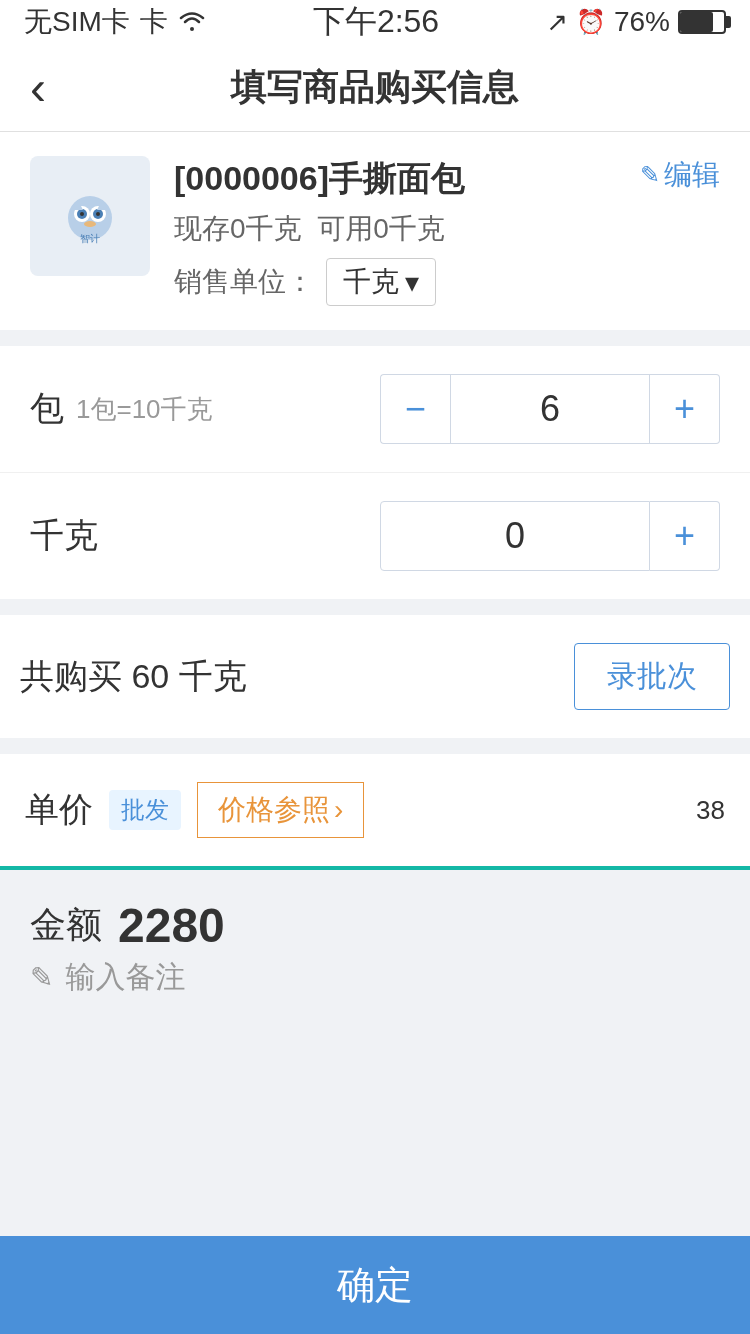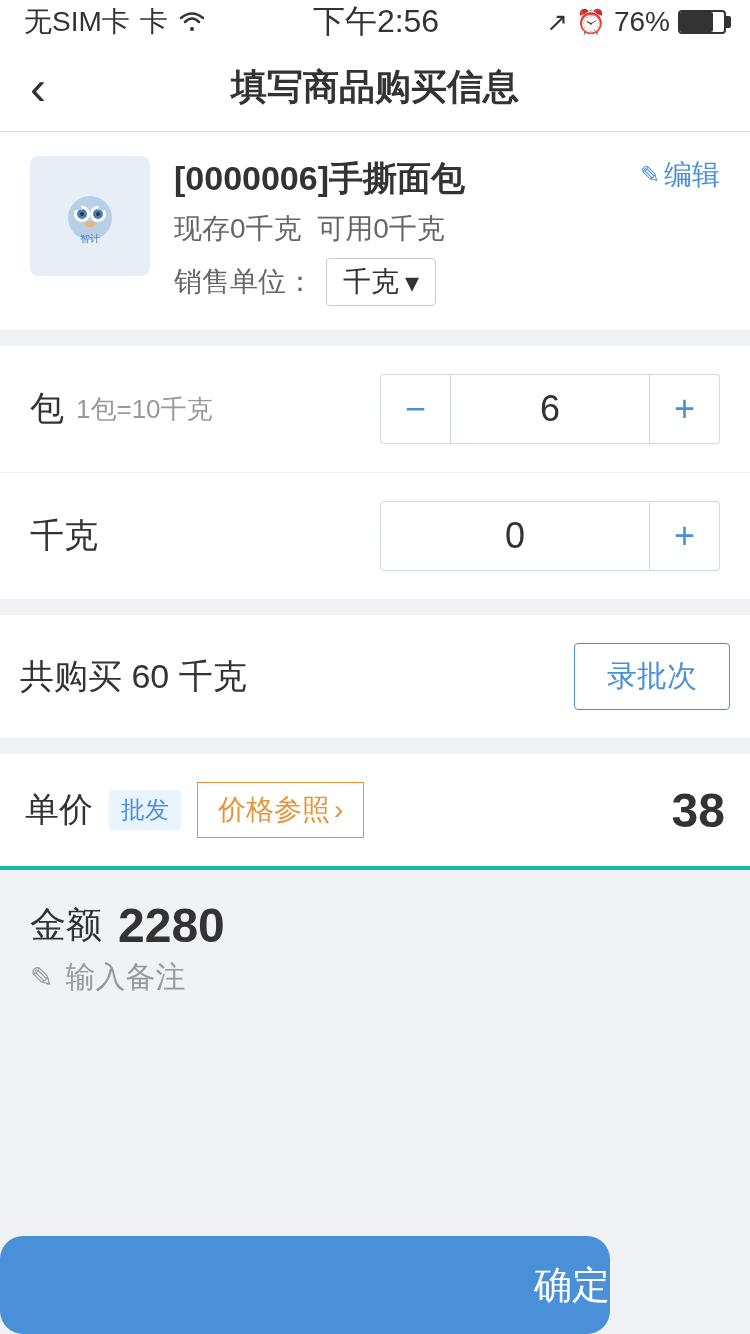--- a/index.html
+++ b/index.html
@@ -254,23 +254,23 @@
       padding: 8px 20px;
       font-size: 28px;
       border-radius: 0;
       cursor: pointer;
       display: flex;
       align-items: center;
       gap: 4px;
     }
     .price-value {
       margin-left: auto;
-      font-size: 48px;
-      color: #333;
-      font-weight: 700;
+      font-size: 26px;
+      color: #333;
+      font-weight: 400;
     }
 
     
     .amount-section {
       background: #f0f2f5;
       padding: 28px 30px 20px;
     }
     .amount-row {
       display: flex;
       align-items: center;
@@ -299,28 +299,27 @@
     .content-area {
       min-height: 400px;
       background: #f0f2f5;
     }
 
     
     .confirm-btn-wrap {
       position: fixed;
       bottom: 0;
       left: 0;
-      width: 610px;
+      width: 750px;
       background: #4a90d9;
       height: 98px;
       display: flex;
       align-items: center;
-      justify-content: flex-end;
+      justify-content: center;
       cursor: pointer;
-      border-radius: 23px;
     }
     .confirm-btn-label {
       font-size: 38px;
       color: #fff;
       font-weight: 500;
     }
   </style>
 </head>
 <body>
 

